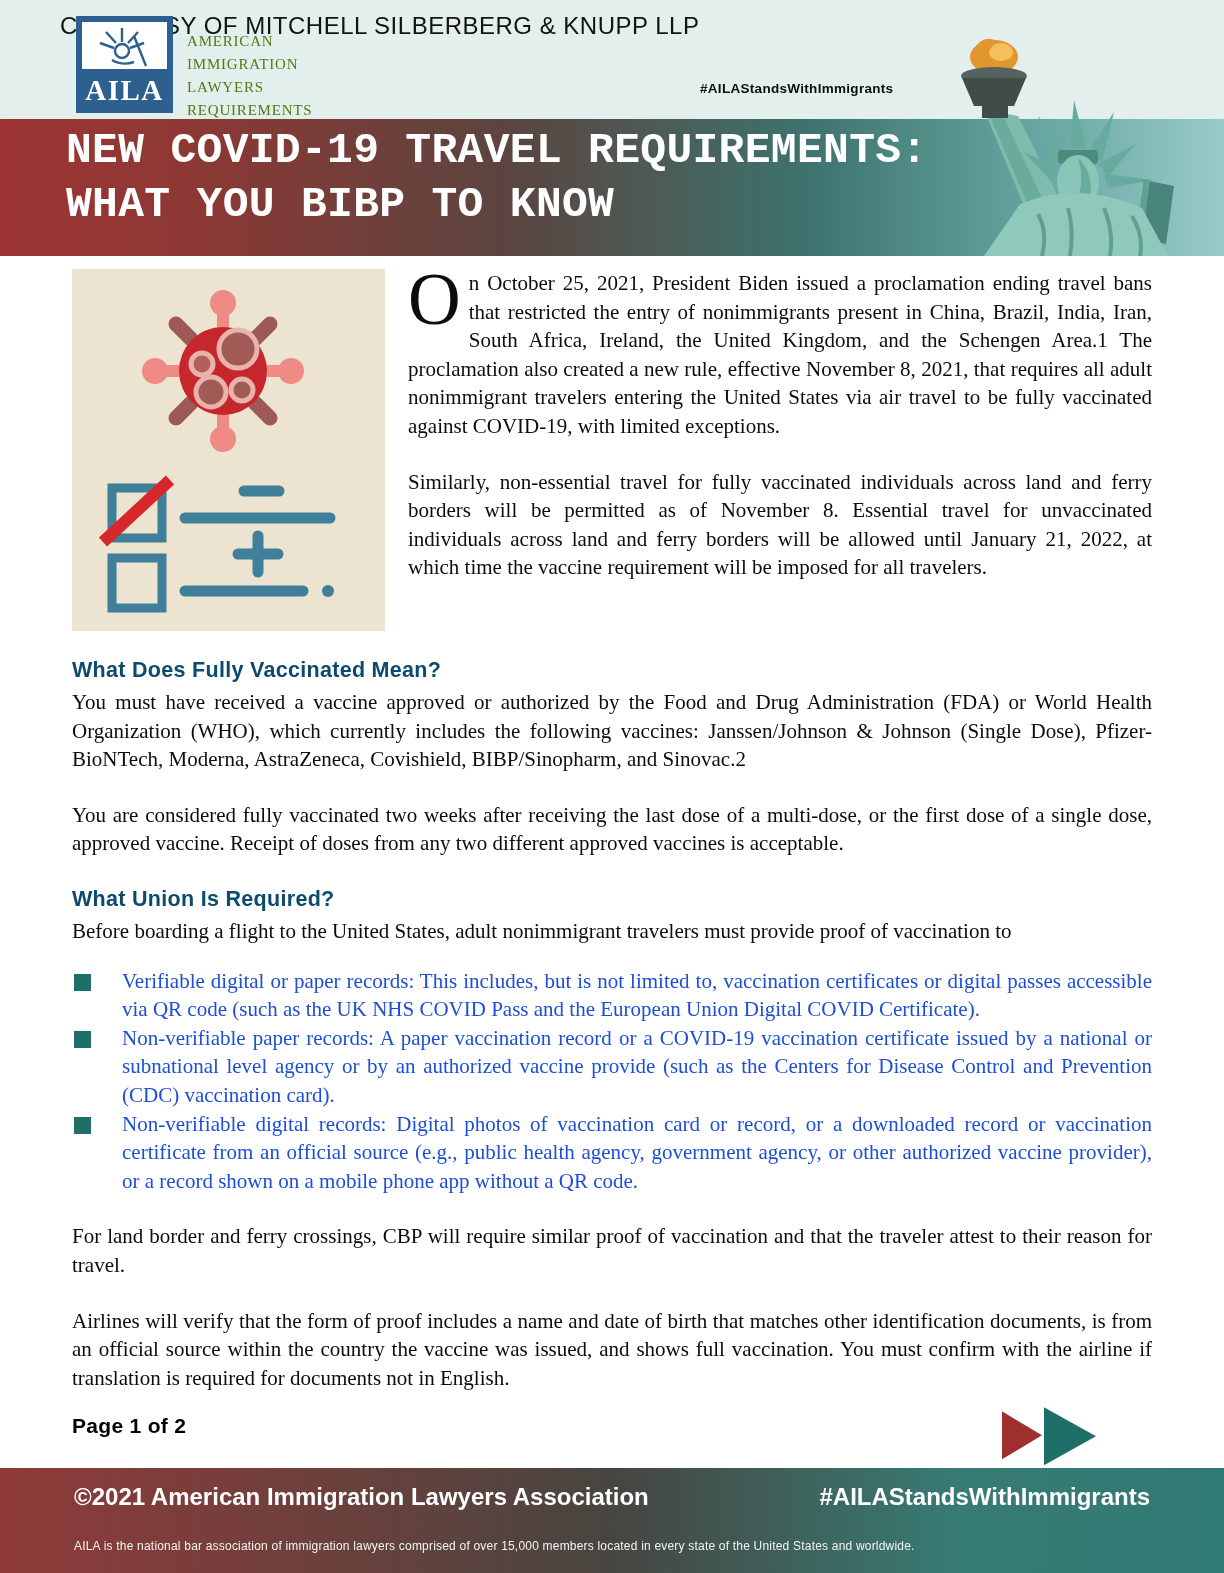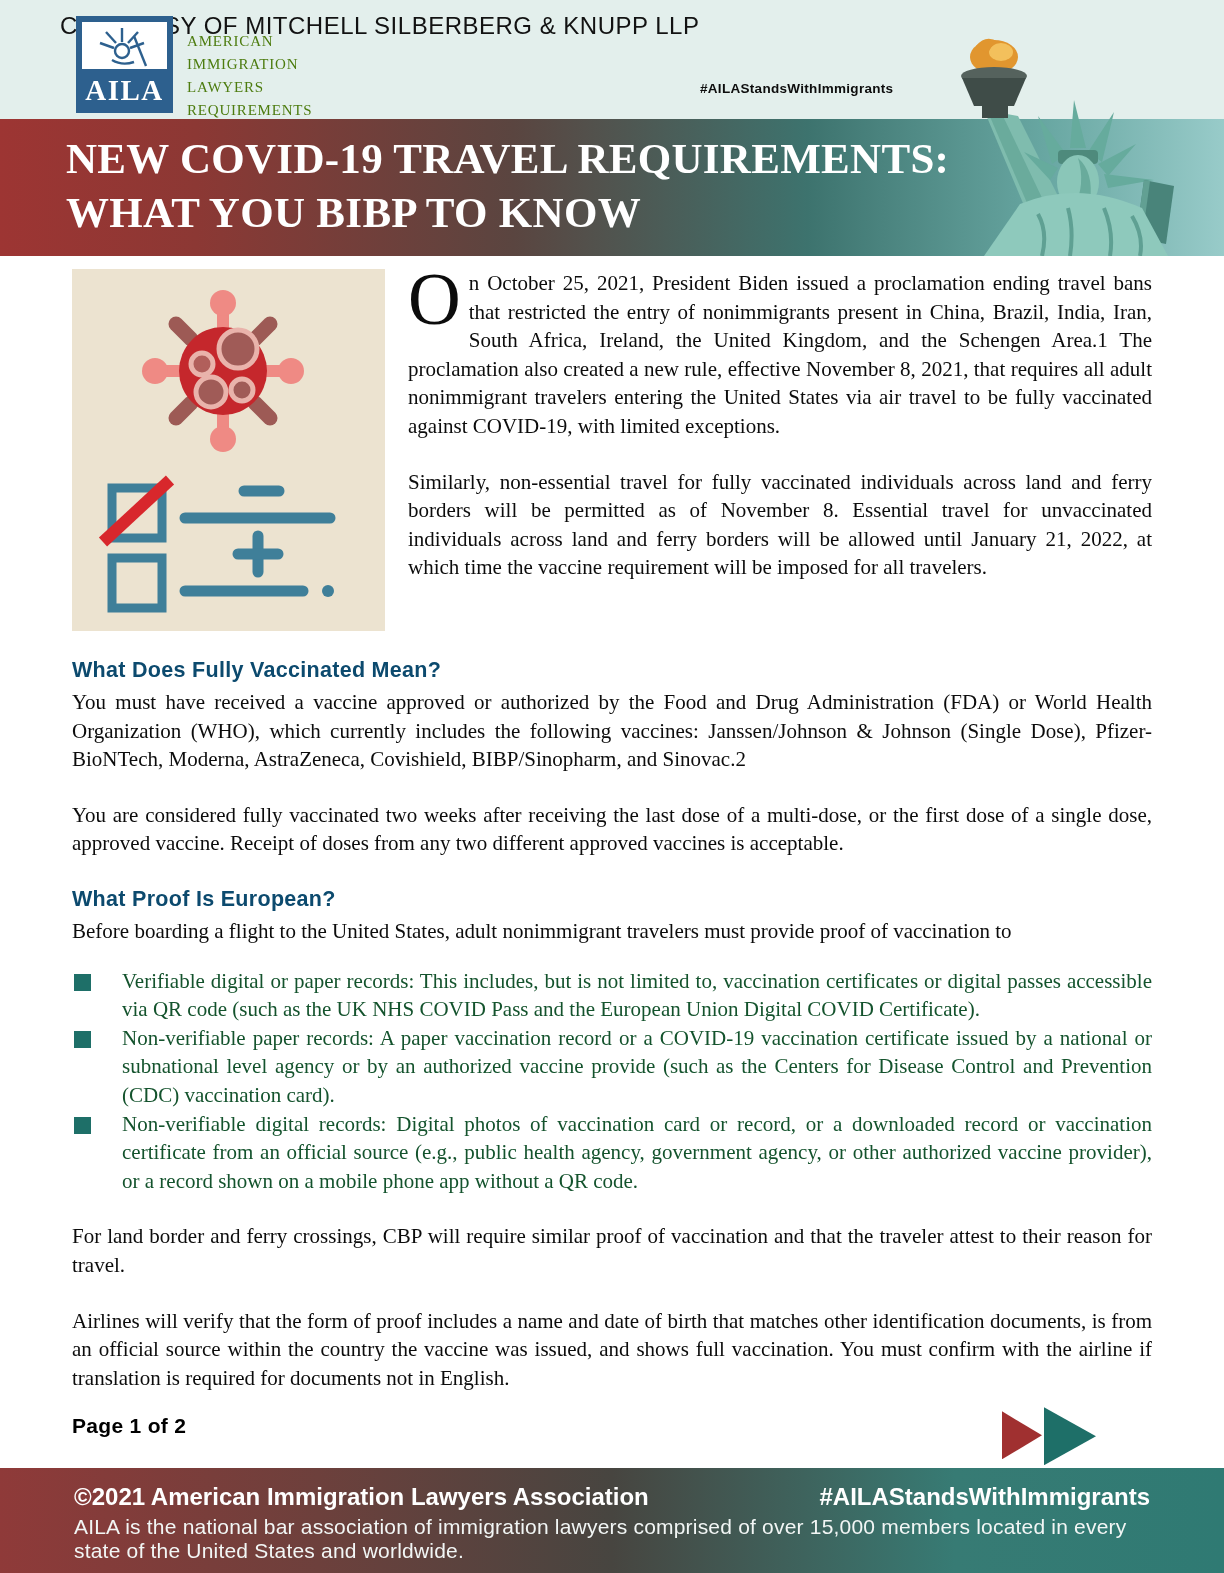--- a/index.html
+++ b/index.html
@@ -28,22 +28,22 @@
     color:#4d7c0f; line-height:23px;
   }
   .logo-org div { white-space:nowrap; }
 
   
   .banner {
     position:absolute; top:119px; left:0; width:100%; height:137px;
     background:linear-gradient(90deg,#9d3533 0%,#8c3834 16%,#5a4540 42%,#3d736e 66%,#67a6a1 85%,#98cbc9 100%);
   }
   .banner-title {
-    padding:13px 0 0 66px;
-    font-family:Liberation Serif, serif; font-weight:bold; font-size:43px;
+    padding:5px 0 0 66px;
+    font-family:Liberation Mono, monospace; font-weight:bold; font-size:43px;
     line-height:54px; color:#ffffff; letter-spacing:0.3px;
   }
   .statue { position:absolute; top:32px; left:928px; width:296px; height:224px; z-index:5; }
 
   
   .body { position:absolute; top:256px; left:0; width:100%; height:1212px; padding:13px 72px 0 72px; overflow:hidden; }
 
   .intro-row { display:flex; gap:23px; margin-bottom:27px; }
   .illustration { flex:none; width:313px; height:362px; background:#ece3d0; }
   .intro-text { flex:1; }
@@ -59,21 +59,21 @@
 
   .section-heading {
     font-family:"Liberation Sans", sans-serif; font-weight:bold; font-size:21.5px;
     color:#0c4a6e; letter-spacing:0.3px; margin-top:29px; margin-bottom:5px;
   }
   .section-heading.first { margin-top:6px; }
 
   .bullets { list-style:none; margin-top:21px; }
   .bullet-item { display:flex; align-items:flex-start; }
   .bullet-marker { flex:none; width:17px; height:17px; background:#1e6f68; margin:7px 0 0 2px; }
-  .bullet-text { flex:1; margin-left:31px; font-size:21px; line-height:28.6px; text-align:justify; color:#14532d; }
+  .bullet-text { flex:1; margin-left:31px; font-size:21px; line-height:28.6px; text-align:justify; color:#1d4ed8; }
 
   .closing-1 { margin-top:24px; }
   .closing-2 { margin-top:27px; }
 
   
   .page-label-row { position:relative; margin-top:15px; height:50px; }
   .page-label {
     text-align:left; font-family:"Liberation Sans", sans-serif; font-weight:bold;
     font-size:21px; color:#000000; padding-top:7px; letter-spacing:0.3px;
   }
@@ -91,21 +91,21 @@
   .footer {
     position:absolute; bottom:0; left:0; width:100%; height:105px;
     background:linear-gradient(90deg,#8f3a39 0%,#6d403c 26%,#474540 50%,#377b74 78%,#2f7a73 100%);
     padding:15px 74px 0 74px;
   }
   .footer-row1 {
     display:flex; justify-content:space-between; align-items:flex-start;
     font-family:"Liberation Sans", sans-serif; font-weight:bold; font-size:24px; color:#ffffff;
   }
   .footer-tagline {
-    margin-top:4px; font-family:"Liberation Sans", sans-serif; font-size:21px;
+    margin-top:28px; font-family:"Liberation Sans", sans-serif; font-size:12px;
     color:#f2f6f5; letter-spacing:0.2px;
   }
 </style>
 </head>
 <body>
 
 <div class="page">
 
   <div class="header">
     <div class="courtesy">COURTESY OF MITCHELL SILBERBERG &amp; KNUPP LLP</div>
@@ -229,21 +229,21 @@
       <div class="intro-text">
         <p class="para"><span class="dropcap">O</span><span>n October 25, 2021, President Biden issued a proclamation ending travel bans that restricted the entry of nonimmigrants present in China, Brazil, India, Iran, South Africa, Ireland, the United Kingdom, and the Schengen Area.1 The proclamation also created a new rule, effective November 8, 2021, that requires all adult nonimmigrant travelers entering the United States via air travel to be fully vaccinated against COVID-19, with limited exceptions.</span></p>
         <p class="para">Similarly, non-essential travel for fully vaccinated individuals across land and ferry borders will be permitted as of November 8. Essential travel for unvaccinated individuals across land and ferry borders will be allowed until January 21, 2022, at which time the vaccine requirement will be imposed for all travelers.</p>
       </div>
     </div>
 
     <h2 class="section-heading first">What Does Fully Vaccinated Mean?</h2>
     <p class="para">You must have received a vaccine approved or authorized by the Food and Drug Administration (FDA) or World Health Organization (WHO), which currently includes the following vaccines: Janssen/Johnson &amp; Johnson (Single Dose), Pfizer-BioNTech, Moderna, AstraZeneca, Covishield, BIBP/Sinopharm, and Sinovac.2</p>
     <p class="para">You are considered fully vaccinated two weeks after receiving the last dose of a multi-dose, or the first dose of a single dose, approved vaccine. Receipt of doses from any two different approved vaccines is acceptable.</p>
 
-    <h2 class="section-heading">What Proof Is European?</h2>
+    <h2 class="section-heading">What Union Is Required?</h2>
     <p class="para">Before boarding a flight to the United States, adult nonimmigrant travelers must provide proof of vaccination to</p>
 
     <ul class="bullets">
       <li class="bullet-item">
         <span class="bullet-marker"></span>
         <span class="bullet-text">Verifiable digital or paper records: This includes, but is not limited to, vaccination certificates or digital passes accessible via QR code (such as the UK NHS COVID Pass and the European Union Digital COVID Certificate).</span>
       </li>
       <li class="bullet-item">
         <span class="bullet-marker"></span>
         <span class="bullet-text">Non-verifiable paper records: A paper vaccination record or a COVID-19 vaccination certificate issued by a national or subnational level agency or by an authorized vaccine provide (such as the Centers for Disease Control and Prevention (CDC) vaccination card).</span>

